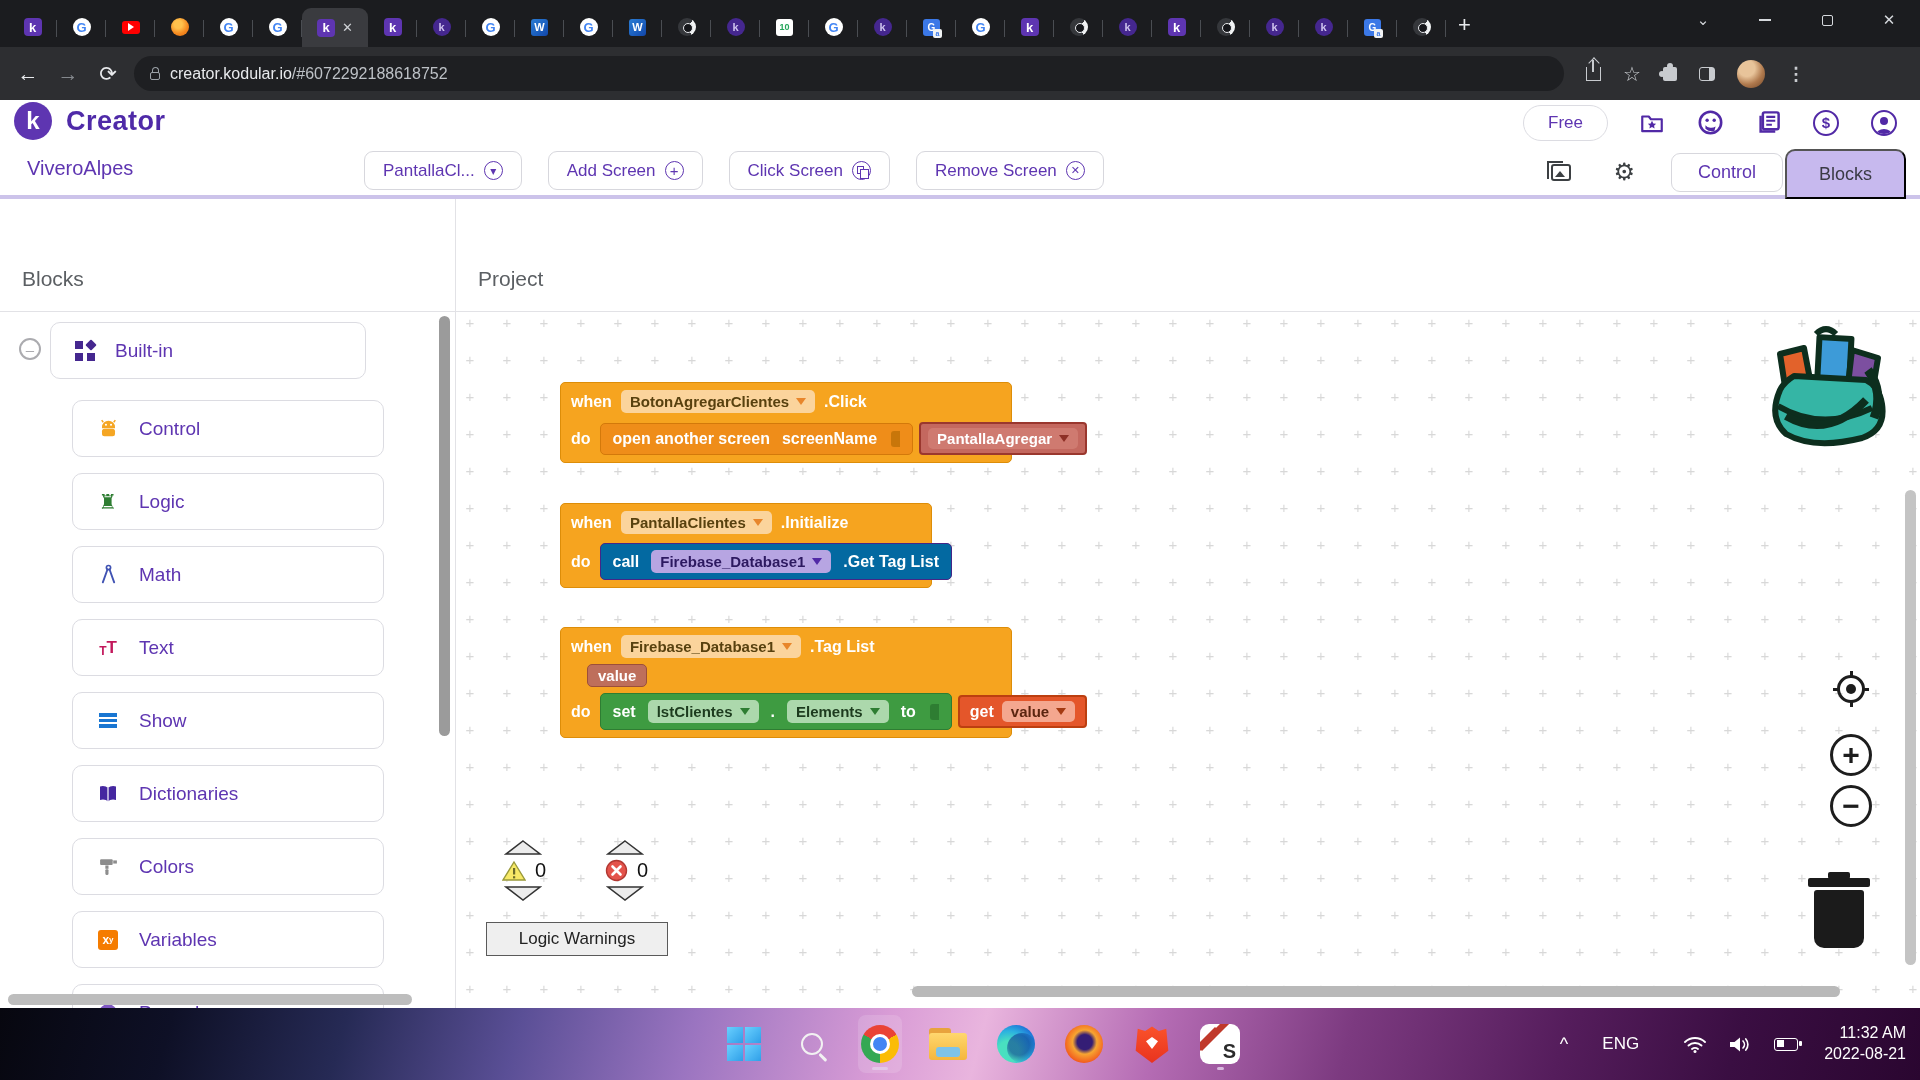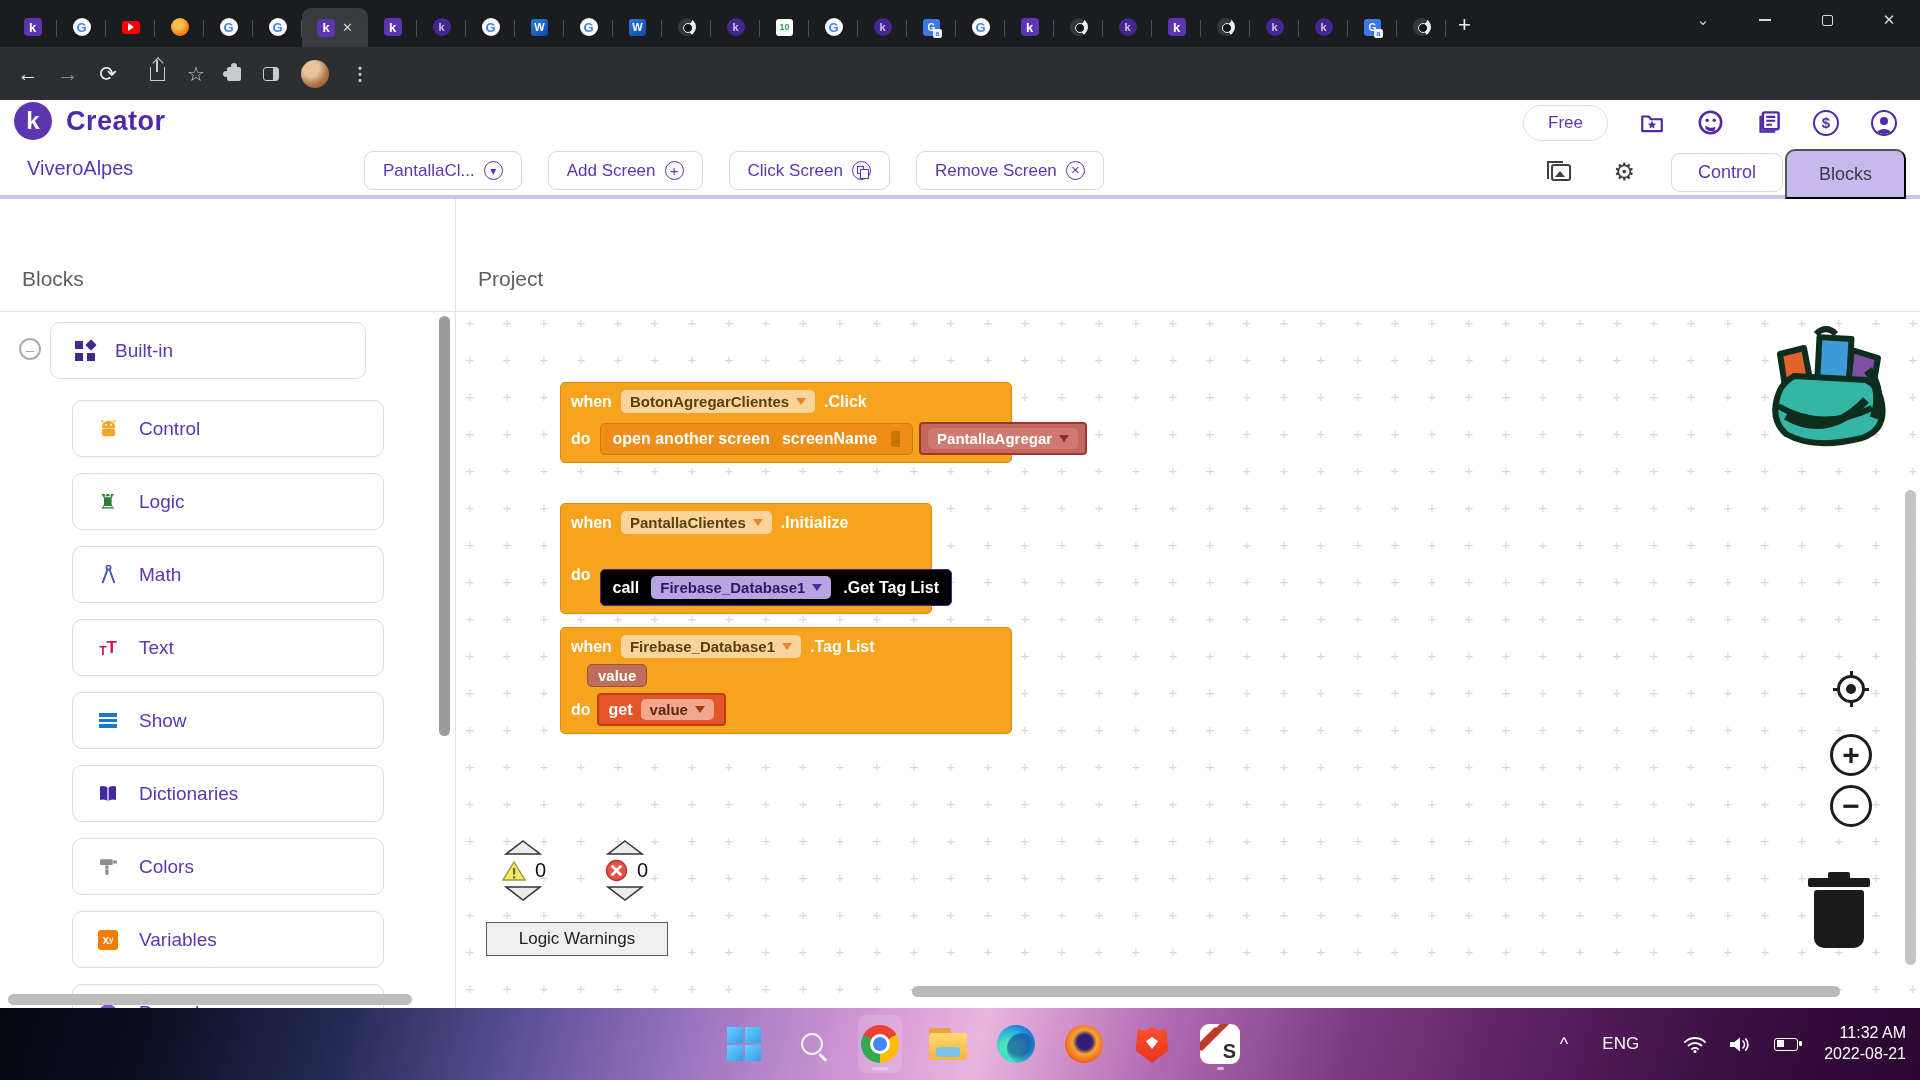--- a/index.html
+++ b/index.html
@@ -122,21 +122,21 @@
   .kb-kw { color:#fff; font-weight:bold; font-size:16px; }
   .kb-field { background:#fbd49c; border-radius:5px; padding:3px 9px; color:#58410f; font-weight:bold; font-size:15px; display:inline-flex; align-items:center; gap:7px; }
   .caret { width:0; height:0; border-left:5px solid transparent; border-right:5px solid transparent; border-top:7px solid #e8862b; }
   .kb-do { margin-top:9px; }
   .stmt { background:#ef8d19; border:1.5px solid #d3790a; border-radius:5px; padding:6px 12px; display:flex; align-items:center; gap:12px; color:#fff; font-weight:bold; font-size:16px; }
   .socket { width:9px; height:16px; background:#c8760a; border-radius:3px 0 0 3px; margin-left:2px; }
   .vblock { border-radius:4px; padding:4px 7px; display:flex; align-items:center; gap:8px; margin-left:-3px; }
   .vblock.red { background:#c4685f; border:2.5px solid #9a372e; }
   .vfield.red-field { background:#cf7a70; border-radius:5px; padding:2px 9px; color:#fff; font-weight:bold; font-size:15px; display:inline-flex; align-items:center; gap:7px; }
   .caret-red { border-top-color:#8e2f26; }
-  .stmt.purple { background:#000000; border-color:#452687;margin-top:26px; }
+  .stmt.purple { background:#0369a1; border-color:#452687; }
   .kb-field.purple-field { background:#b7a5e2; color:#2d1960; }
   .caret-purple { border-top-color:#5129a6; }
   .vchip { background:#be6f5b; border:1.5px solid #9c4f3a; border-radius:5px; color:#fff; font-weight:bold; font-size:15px; padding:2px 10px; }
   .stmt.green { background:#3e9b41; border-color:#2e7d32; }
   .kb-field.green-field { background:#acd8ac; color:#1d3b1e; }
   .caret-green { border-top-color:#2e7d32; }
   .vblock.getblk { background:#e4562a; border:2.5px solid #bc3f10; color:#fff; font-weight:bold; font-size:16px; padding:4px 10px; }
   .vfield.get-field { background:#f4a78f; border-radius:5px; padding:2px 9px; color:#5b2510; font-weight:bold; font-size:15px; display:inline-flex; align-items:center; gap:7px; }
   .caret-get { border-top-color:#a33a12; }
 
@@ -305,20 +305,24 @@
     <div class="wc">
         <span>✕</span>
       </div>
   </div>
 </div>
 
 <div class="navbar">
   <span class="nbtn" style="margin-left:8px">←</span>
   <span class="nbtn dim">→</span>
   <span class="nbtn">⟳</span>
+  <div class="omnibox">
+    <span class="lockicon"></span>
+    <span class="url"><span>creator.kodular.io</span><span class="path">/#6072292188618752</span></span>
+  </div>
   <div class="nav-right">
     <span class="shareicon"></span>
     <span class="staricon">☆</span>
     <span class="puzzleicon"></span>
     <span class="panelicon"></span>
     <span class="avatar"></span>
     <span class="kebab">⋮</span>
   </div>
 </div>
 
@@ -1328,20 +1332,34 @@
             <span>Firebase_Database1</span>
             <i class="caret"></i>
           </span>
         <span class="kb-kw">.Tag List</span>
       </div>
       <div class="kb-row" style="margin:6px 0 6px 16px">
         <span class="vchip">value</span>
       </div>
       <div class="kb-row kb-do" style="margin-top:4px">
         <span class="kb-kw">do</span>
+        <div class="stmt green">
+          <span>set</span>
+          <span class="kb-field green-field">
+              <span>lstClientes</span>
+              <i class="caret caret-green"></i>
+            </span>
+          <span>.</span>
+          <span class="kb-field green-field">
+              <span>Elements</span>
+              <i class="caret caret-green"></i>
+            </span>
+          <span>to</span>
+          <span class="socket" style="background:#2e7d32"></span>
+        </div>
         <div class="vblock getblk">
           <span>get</span>
           <span class="vfield get-field">
               <span>value</span>
               <i class="caret caret-get"></i>
             </span>
         </div>
       </div>
     </div>
 

